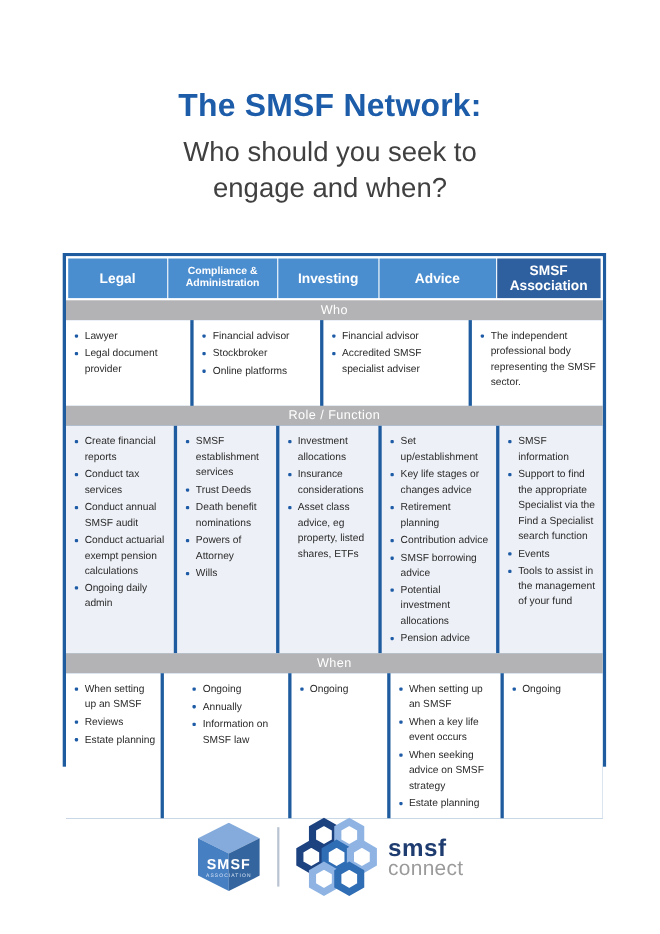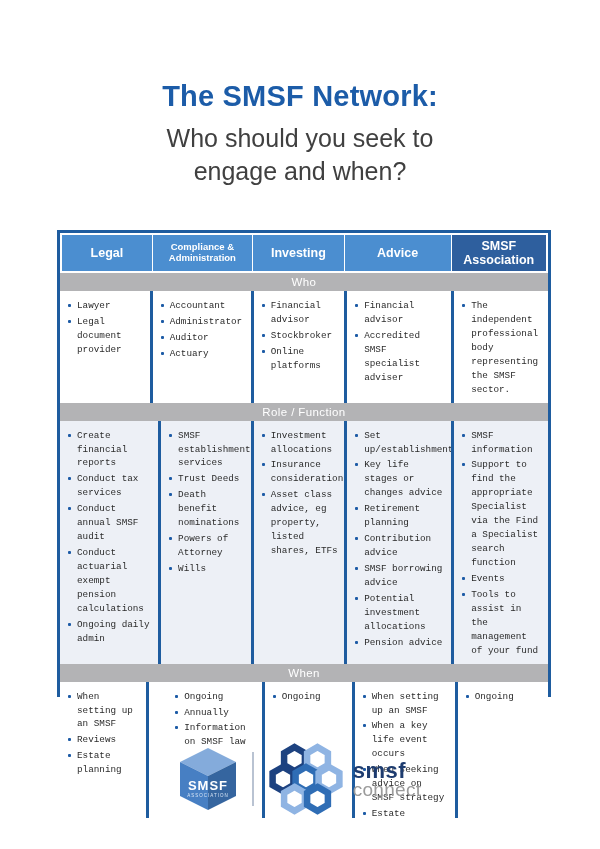--- a/index.html
+++ b/index.html
@@ -23,21 +23,21 @@
 
   .c1{flex:18.2 1 0;}.c2{flex:20.2 1 0;}.c3{flex:18.4 1 0;}.c4{flex:21.6 1 0;}.c5{flex:19.2 1 0;}
 
   .band{flex:0 0 18px;background:#b3b3b5;color:#fff;font-weight:normal;font-size:11.5px;
         text-align:center;line-height:18px;letter-spacing:.4px;}
 
   .content-row{display:flex;gap:3px;background:#1e5c9f;}
   .row-who{flex:0 0 78px;}
   .row-role{flex:0 0 162px;}
   .row-when{flex:1 1 auto;}
-  .cell{background:#ffffff;padding:8px 5px 4px 8px;box-sizing:border-box;overflow:hidden;font-family:Liberation Mono, monospace;}
+  .cell{background:#ffffff;padding:8px 5px 4px 8px;box-sizing:border-box;overflow:hidden;}
   .row-role .cell{background:#edf0f6;}
   .row-when .cell:nth-child(2){padding-left:26px;}
 
   .items{list-style:none;margin:0;padding:0;}
   .items li{position:relative;padding-left:9px;font-size:9.3px;line-height:1.5;
             color:#2b2b2b;margin:0 0 2px 0;}
   .bullet{position:absolute;left:0;top:5px;width:3px;height:3px;background:#1d5ba6;border-radius:1px;}
 
   
   .footer{position:absolute;top:740px;left:0;right:0;display:flex;align-items:center;
@@ -67,28 +67,20 @@
       <div class="header-cell c4">Advice</div>
       <div class="header-cell c5 dark">SMSF Association</div>
     </div>
 
     <div class="band">Who</div>
     <div class="content-row row-who">
       <div class="cell c1">
           <ul class="items">
             <li><span class="bullet"></span><span>Lawyer</span></li>
             <li><span class="bullet"></span><span>Legal document provider</span></li>
-          </ul>
-        </div>
-      <div class="cell c2">
-          <ul class="items">
-            <li><span class="bullet"></span><span>Accountant</span></li>
-            <li><span class="bullet"></span><span>Administrator</span></li>
-            <li><span class="bullet"></span><span>Auditor</span></li>
-            <li><span class="bullet"></span><span>Actuary</span></li>
           </ul>
         </div>
       <div class="cell c3">
           <ul class="items">
             <li><span class="bullet"></span><span>Financial advisor</span></li>
             <li><span class="bullet"></span><span>Stockbroker</span></li>
             <li><span class="bullet"></span><span>Online platforms</span></li>
           </ul>
         </div>
       <div class="cell c4">

